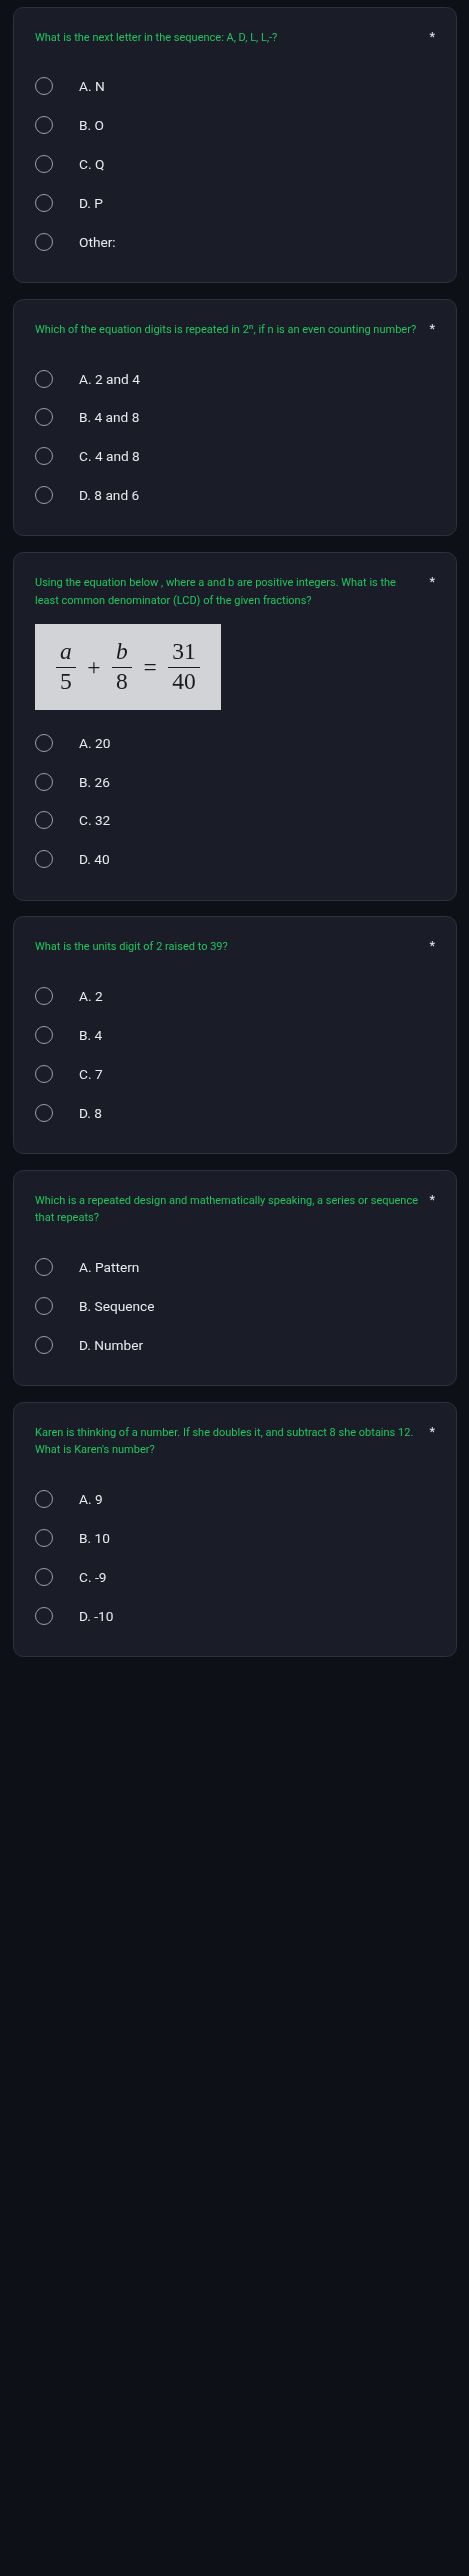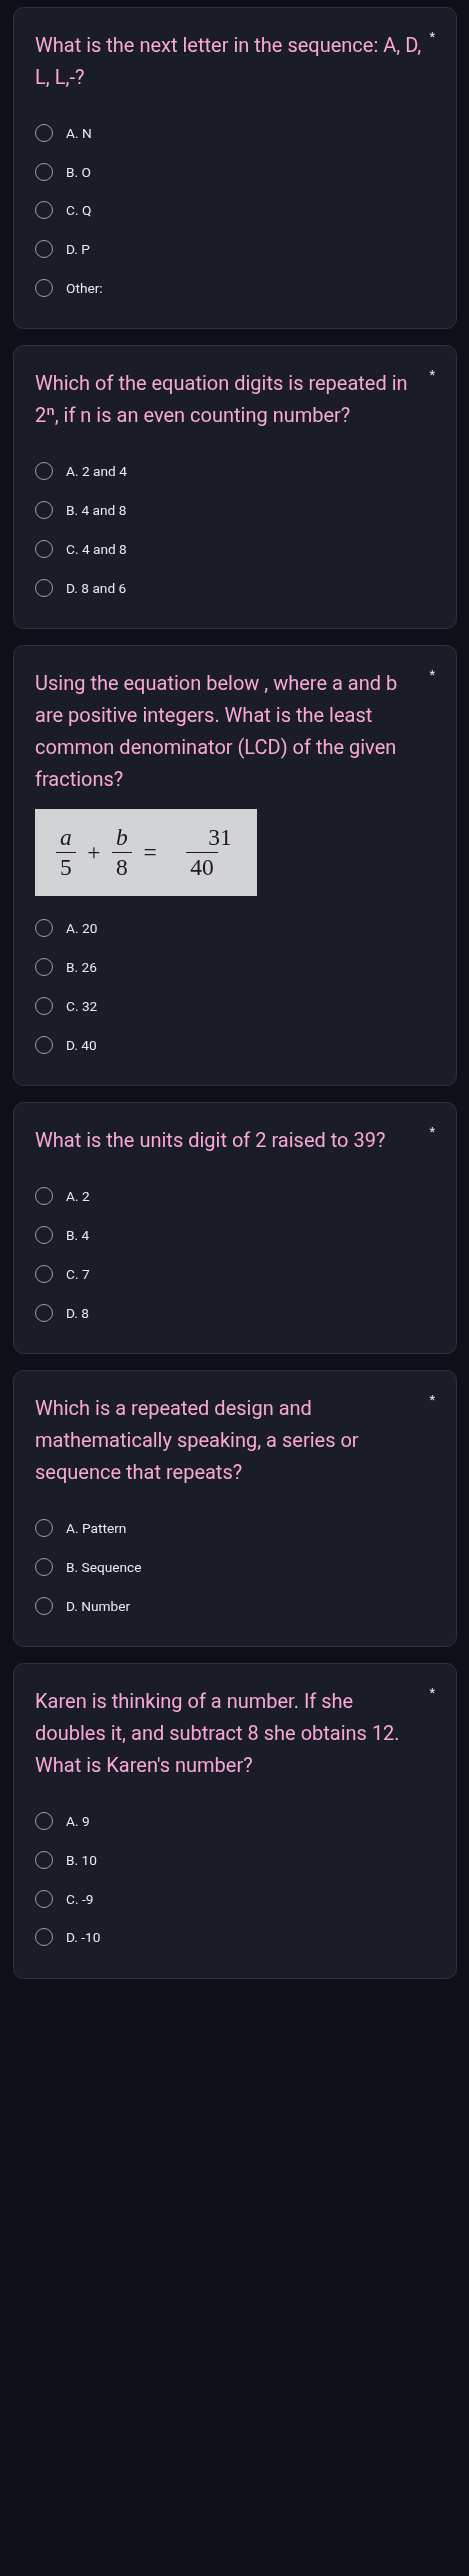--- a/index.html
+++ b/index.html
@@ -12,42 +12,42 @@
     }
     .question-card {
       background: #1a1d27;
       border: 0.7px solid #2e3240;
       border-radius: 10.4px;
       padding: 21px;
       margin-bottom: 15.7px;
       position: relative;
     }
     .question-text {
-      font-size: 20px;
+      font-size: 11px;
       line-height: 1.6;
-      color: #f9a8d4;
+      color: #22c55e;
       margin-bottom: 21px;
       padding-right: 13px;
     }
     .required-star {
       position: absolute;
       top: 21px;
       right: 21px;
       color: #e8eaed;
       font-size: 13px;
     }
     .option-group {
       display: flex;
       flex-direction: column;
       gap: 0;
     }
     .option-row {
       display: flex;
       align-items: center;
-      gap: 13px;
+      gap: 26px;
       padding: 10.4px 0;
       cursor: pointer;
     }
     .radio {
       width: 18px;
       height: 18px;
       border: 1.6px solid #9aa0a6;
       border-radius: 50%;
       flex-shrink: 0;
     }
@@ -78,21 +78,21 @@
       font-style: italic;
     }
     .frac .num {
       padding: 0 3.9px 1.3px 3.9px;
     }
     .frac .den {
       border-top: 1.3px solid #1a1a1a;
       padding: 1.3px 3.9px 0 3.9px;
       font-style: normal;
     }
-    .frac.nnum .num { font-style: normal; margin-left: 36px; }
+    .frac.nnum .num { font-style: normal; }
     .op { font-style: normal; }
   </style>
 </head>
 <body>
 
 <div class="question-card">
   <div class="required-star">*</div>
   <div class="question-text">What is the next letter in the sequence: A, D, L, L,-?</div>
   <div class="option-group">
     <div class="option-row">

